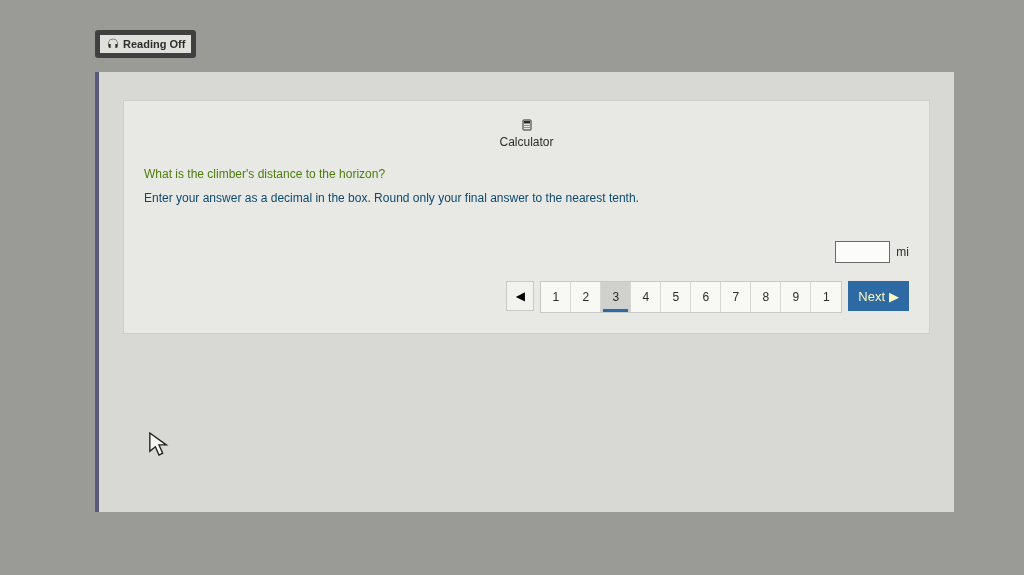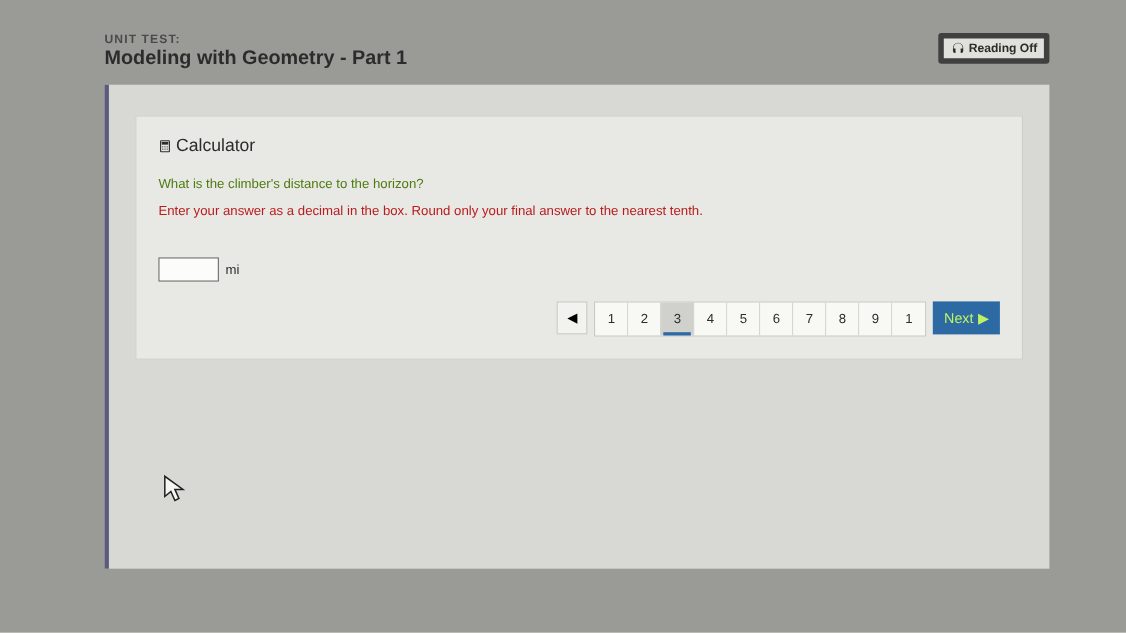--- a/index.html
+++ b/index.html
@@ -58,44 +58,46 @@
     background: #e8e8e5;
     border: 1px solid #cfcfca;
     padding: 18px 20px 70px 20px;
     position: relative;
   }
   .calc-row {
     display: flex;
     align-items: center;
     gap: 4px;
     margin-bottom: 18px;
-    font-size: 16px;
-    color: #2c2c2c;
+    font-size: 12px;
+    color: #2c2c2c;
+    flex-direction: column;
   }
   .calc-row svg { width: 12px; height: 12px; }
   .problem-text {
     font-size: 12px;
     color: #2c2c2c;
     margin-bottom: 30px;
     line-height: 1.5;
   }
   .question-text {
     font-size: 12px;
     color: #4d7c0f;
     margin-bottom: 10px;
   }
   .instruction-text {
     font-size: 12px;
-    color: #b91c1c;
+    color: #0c4a6e;
     margin-bottom: 36px;
   }
   .answer-row {
     display: flex;
     align-items: center;
     gap: 6px;
+    justify-content: flex-end;
   }
   .answer-input {
     width: 55px;
     height: 22px;
     border: 1px solid #6a6a6a;
     background: #fcfcfa;
     font-size: 12px;
     padding: 0 4px;
   }
   .unit-suffix {
@@ -148,21 +150,21 @@
     bottom: 0;
     left: 2px;
     right: 2px;
     height: 3px;
     background: #2d6aa3;
   }
   .next-btn {
     height: 30px;
     padding: 0 10px;
     background: #2d6aa3;
-    color: #bef264;
+    color: #fef9c3;
     font-size: 13px;
     display: flex;
     align-items: center;
     justify-content: flex-start;
     gap: 4px;
     cursor: pointer;
     border: none;
   }
   .cursor {
     position: absolute;
@@ -171,24 +173,20 @@
     width: 22px;
     height: 28px;
     pointer-events: none;
   }
 </style>
 </head>
 <body>
 
 <div class="page">
   <div class="header-row">
-    <div class="header-left">
-      <div class="unit-label">UNIT TEST:</div>
-      <div class="page-title">Modeling with Geometry - Part 1</div>
-    </div>
     <div class="reading-off">
       <svg viewBox="0 0 24 24">
           <path fill="#2c2c2c" d="M12 3a8 8 0 0 0-8 8v5a3 3 0 0 0 3 3h1v-7H5v-1a7 7 0 1 1 14 0v1h-3v7h1a3 3 0 0 0 3-3v-5a8 8 0 0 0-8-8z"></path>
         </svg>
       <span>Reading Off</span>
     </div>
   </div>
 
   <div class="panel">
     <div class="inner-card">

